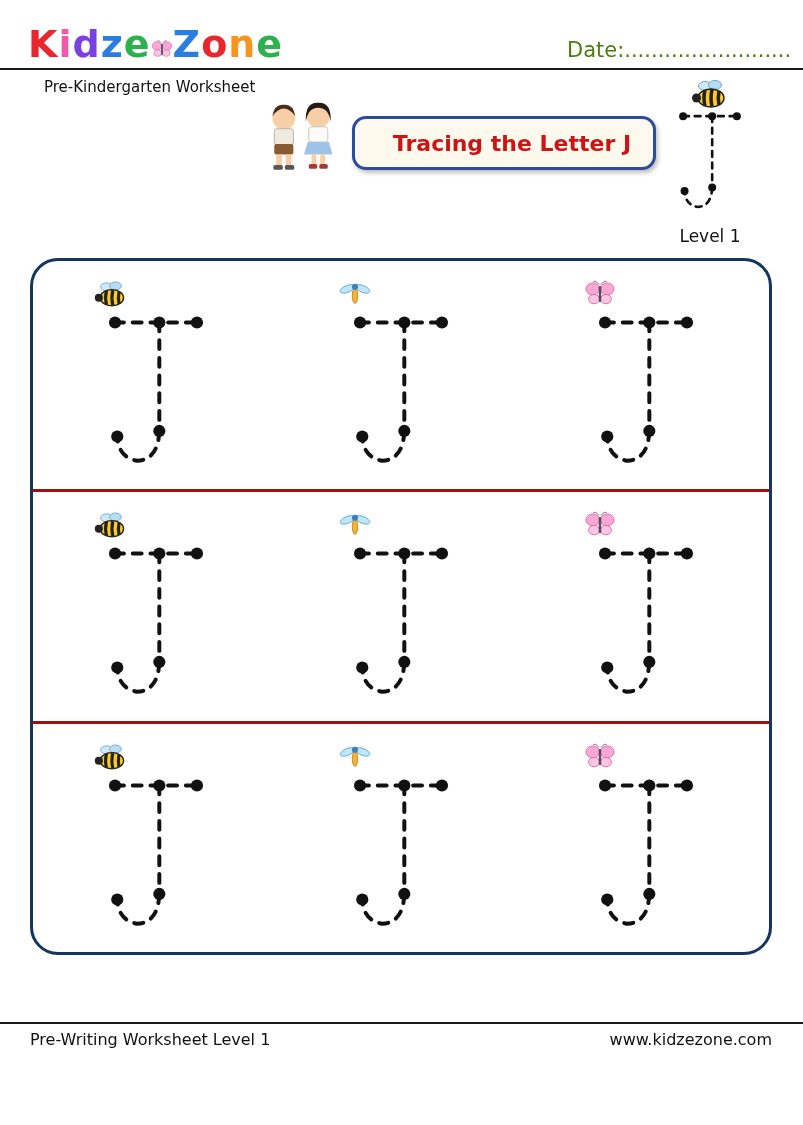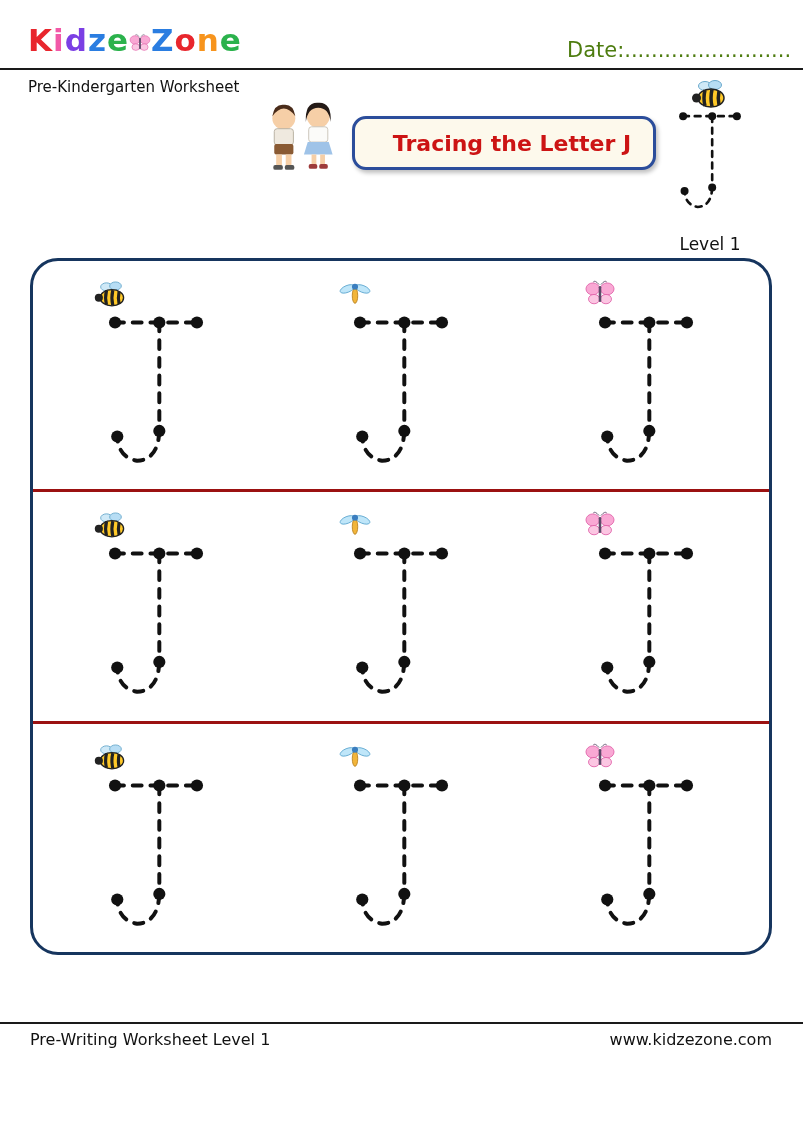--- a/index.html
+++ b/index.html
@@ -1,40 +1,40 @@
 <!DOCTYPE html>
 <html style="--title-text: #cc1414; --title-border: #2b4d9b; --panel-border: #16355e; --divider: #9b1111; --trace: #111111;"><head>
 <meta charset="utf-8">
 <style>
   html,body{margin:0;padding:0;background:#ffffff;}
   body{font-family:"DejaVu Sans","Liberation Sans",sans-serif;}
   .page{position:relative;width:803px;height:1125px;background:#fff;margin:0 auto;overflow:hidden;}
 
   
-  .logo{position:absolute;left:28px;top:22px;font-size:31px;font-weight:bold;letter-spacing:1px;white-space:nowrap;text-decoration:underline;}
+  .logo{position:absolute;left:28px;top:22px;font-size:38px;font-weight:bold;letter-spacing:1px;white-space:nowrap;text-decoration:underline;}
   .logo span{display:inline-block;}
   .logo .logo-sep{vertical-align:-3px;margin:0 -1px;}
   .name-label{position:absolute;left:335px;top:38px;font-size:21px;color:#111;}
   .date-label{position:absolute;left:567px;top:38px;font-size:21px;color:#4d7c0f;}
   .header-rule{position:absolute;left:0;top:68px;width:803px;height:2px;background:#1a1a1a;}
-  .subtitle{position:absolute;left:28px;top:78px;font-size:15px;color:#111;}
+  .subtitle{position:absolute;left:44px;top:78px;font-size:15px;color:#111;}
 
   
   .kids{position:absolute;left:258px;top:96px;}
   .title-box{position:absolute;left:352px;top:116px;width:282px;height:48px;
     border:3px solid var(--title-border,#2b4d9b);border-radius:14px;background:#fdf9ec;
     display:flex;align-items:center;justify-content:center;
     box-shadow:2px 3px 4px rgba(0,0,0,.25);padding-left:16px;}
   .title-box .title-text{color:var(--title-text,#cc1414);font-size:22px;font-weight:bold;}
 
   
   .sample{position:absolute;left:655px;top:78px;width:110px;text-align:center;}
   .sample-insect{display:block;margin:0 auto -6px auto;width:40px;height:34px;}
   .sample-letter svg{display:block;margin:0 auto;}
-  .level{font-size:17px;color:#111;margin-top:19px;text-align:center;}
+  .level{font-size:17px;color:#111;margin-top:11px;text-align:center;}
 
   
   .panel{position:absolute;left:30px;top:258px;width:742px;height:697px;
     border:3px solid var(--panel-border,#16355e);border-radius:28px;background:#fff;
     display:flex;flex-direction:column;overflow:hidden;box-sizing:border-box;}
   .grid-row{flex:1;display:flex;}
   .divider{height:3px;background:var(--divider,#9b1111);flex:none;}
   .cell{flex:1;display:flex;justify-content:center;align-items:flex-start;padding-top:46px;box-sizing:border-box;}
   .trace{position:relative;width:122px;height:168px;}
   .trace .insect{position:absolute;top:-28px;left:-2px;width:36px;height:32px;}

